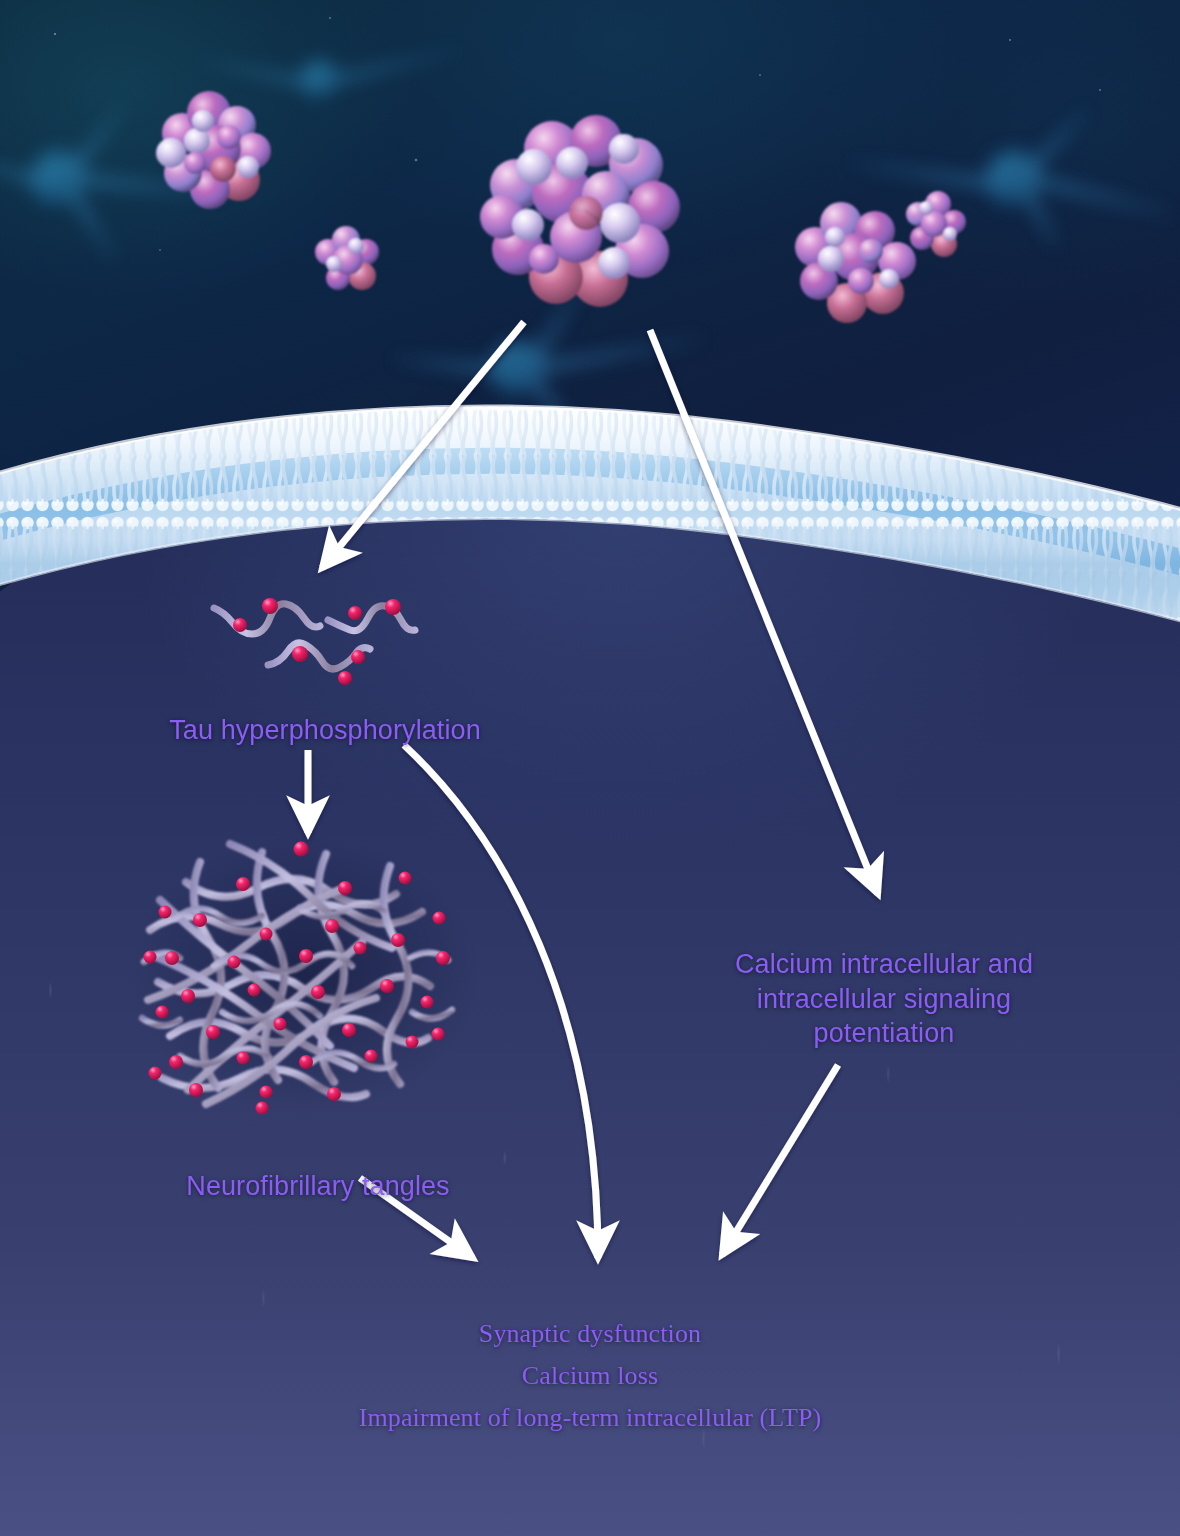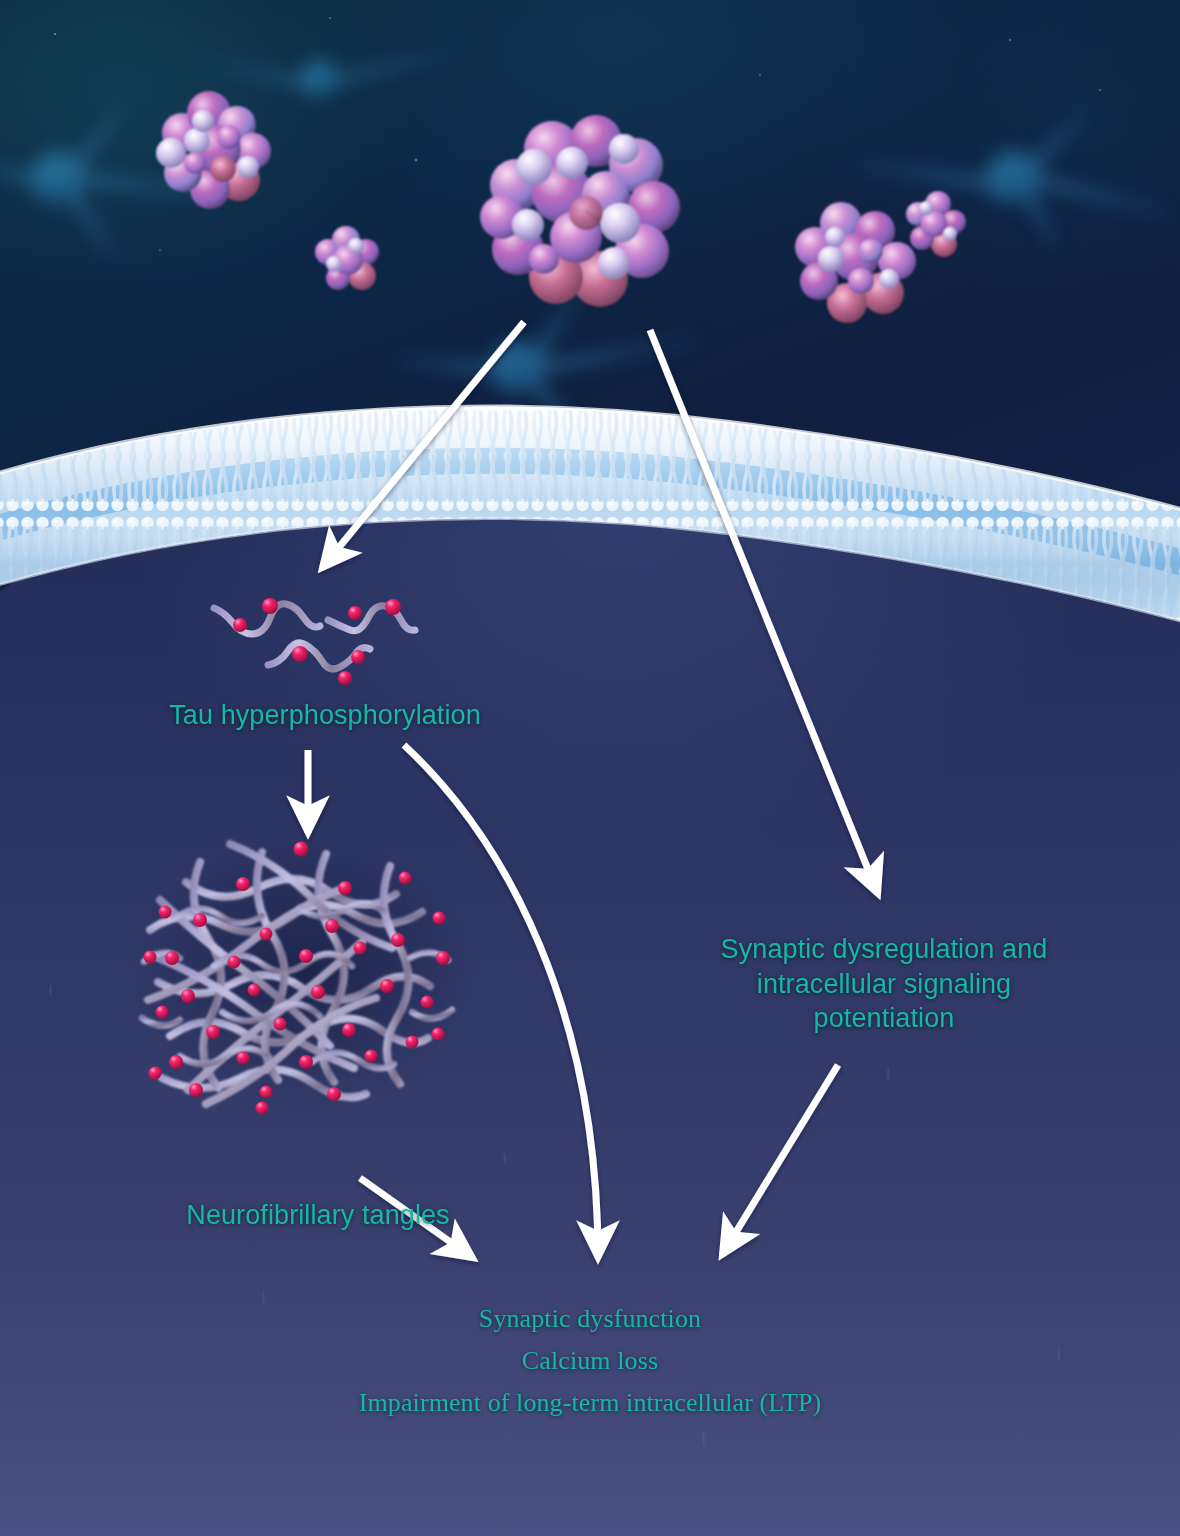--- a/index.html
+++ b/index.html
@@ -75,29 +75,30 @@
   
   .membrane-wrap{
     position:absolute; left:-130px; top:398px; width:1440px; height:280px;
     pointer-events:none;
   }
   
   svg.layer{ position:absolute; left:0; top:0; width:1180px; height:1536px; overflow:visible; }
   
   .lbl{
     position:absolute;
-    color:#14b8a6;
+    color:#8b5cf6;
     font-weight:400;
     letter-spacing:.1px;
     text-shadow:0 1px 4px rgba(0,0,0,.55);
     white-space:nowrap;
+    margin-top:15px;
   }
   .lbl.center{ transform:translateX(-50%); text-align:center; white-space:normal; }
   #lbl-tau{ left:325px; top:700px; font-size:27px; }
-  #lbl-tangles{ left:318px; top:1200px; font-size:27px; }
+  #lbl-tangles{ left:318px; top:1156px; font-size:27px; }
   #lbl-calcium{ left:884px; top:932px; font-size:27px; line-height:1.28; width:400px; }
   #lbl-outcomes{ left:590px; top:1298px; font-size:26px; line-height:1.62; width:720px;font-family:Liberation Serif, serif; }
   #lbl-outcomes .ln{ display:block; }
 </style>
 </head>
 <body>
 
 <div id="stage">
 
   <div class="extracell"></div>
@@ -458,21 +459,21 @@
 
       <line x1="838" y1="1065" x2="722" y2="1255"></line>
     </g>
   </svg>
 
   <div class="lbl center" id="lbl-tau">Tau hyperphosphorylation</div>
 
   <div class="lbl center" id="lbl-tangles">Neurofibrillary tangles</div>
 
   <div class="lbl center" id="lbl-calcium">
-    <span class="ln">Synaptic dysregulation</span>
+    <span class="ln">Calcium intracellular</span>
     <span class="ln">and intracellular signaling</span>
     <span class="ln">potentiation</span>
   </div>
 
   <div class="lbl center" id="lbl-outcomes">
     <span class="ln">Synaptic dysfunction</span>
     <span class="ln">Calcium loss</span>
     <span class="ln">Impairment of long-term intracellular (LTP)</span>
   </div>
 

